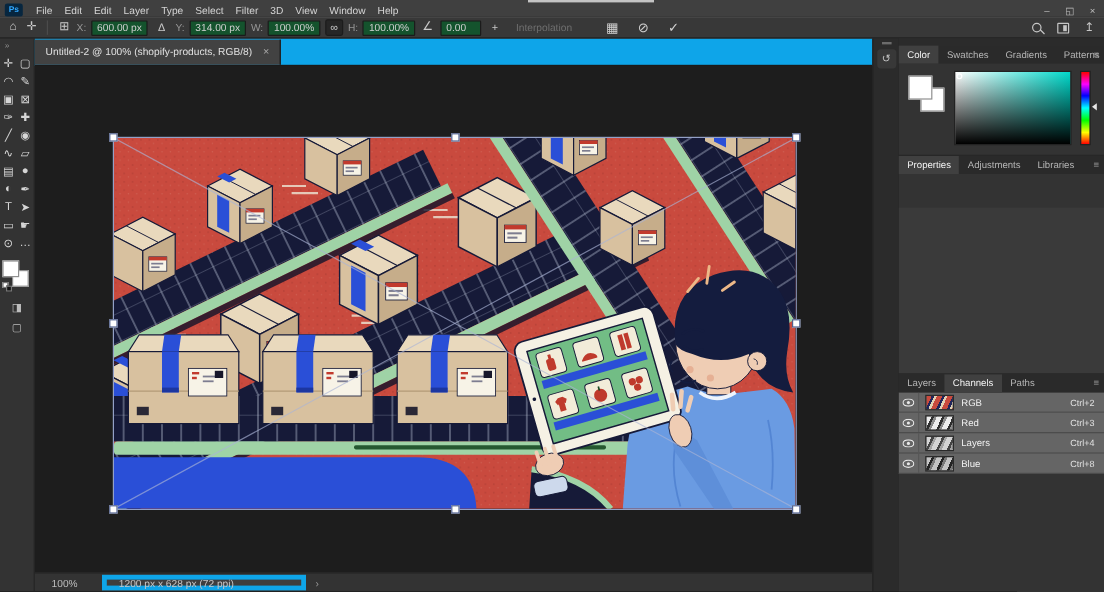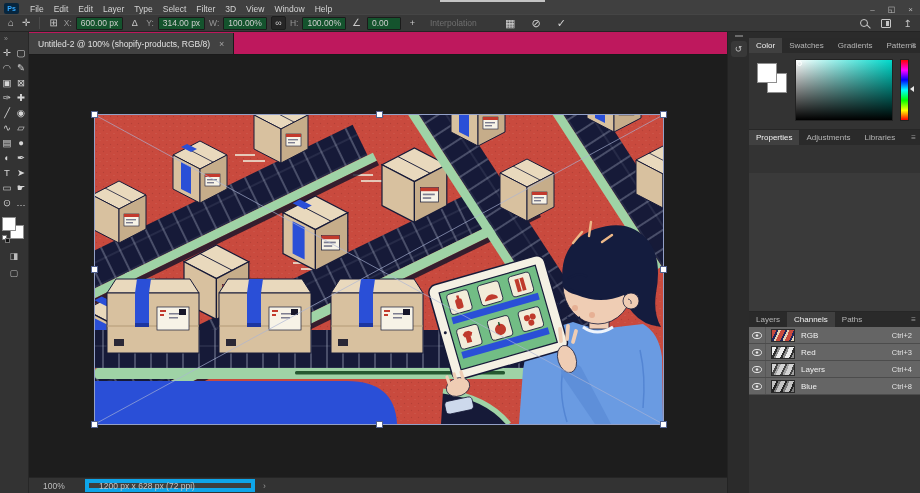--- a/index.html
+++ b/index.html
@@ -52,21 +52,21 @@
   .sw.fg{width:14px;height:14px;left:0;top:0;z-index:2}
   .sw.bg{width:14px;height:14px;left:8px;top:8px;z-index:1}
   .sw-mini{position:absolute;left:0;top:18px;width:8px;height:8px;z-index:3}
   .sw-mini i{position:absolute;background:#fff;border:1px solid #777;width:5px;height:5px;display:block}
   .sw-mini i.b{left:3px;top:3px;background:#111}
   .tb-bottom{display:flex;flex-direction:column;gap:7px;margin-top:8px;align-items:center}
   .tb-bottom span{font-size:9px;color:#bdbdbd}
 
   
   .workspace{flex:1;display:flex;flex-direction:column;background:#1d1d1d;min-width:0}
-  .tabbar{height:23px;background:#be185d;display:flex;align-items:flex-end;border-bottom:1px solid #1a1a1a}
+  .tabbar{height:23px;background:#0ea5e9;display:flex;align-items:center;border-bottom:1px solid #1a1a1a}
   .doc-tab{height:21px;background:#424242;padding:0 9px;display:flex;align-items:center;gap:9px;
     font-size:8.5px;color:#e0e0e0;border-right:1px solid #191919;white-space:nowrap}
   .doc-tab .close{color:#a5a5a5;font-size:9px}
   .canvas{flex:1;position:relative}
   .artwork{position:absolute;left:66px;top:60px;width:568px;height:309px;outline:1px solid #93a0c6}
   .artwork svg{position:absolute;inset:0}
   .handle{position:absolute;width:7px;height:7px;background:#fff;border:1px solid #51618f;z-index:5}
   .statusbar{height:16px;background:#333;border-top:1px solid #252525;display:flex;align-items:center;
     gap:8px;padding-left:14px;font-size:8.5px;color:#bdbdbd}
   .sb-zoom{min-width:34px}

